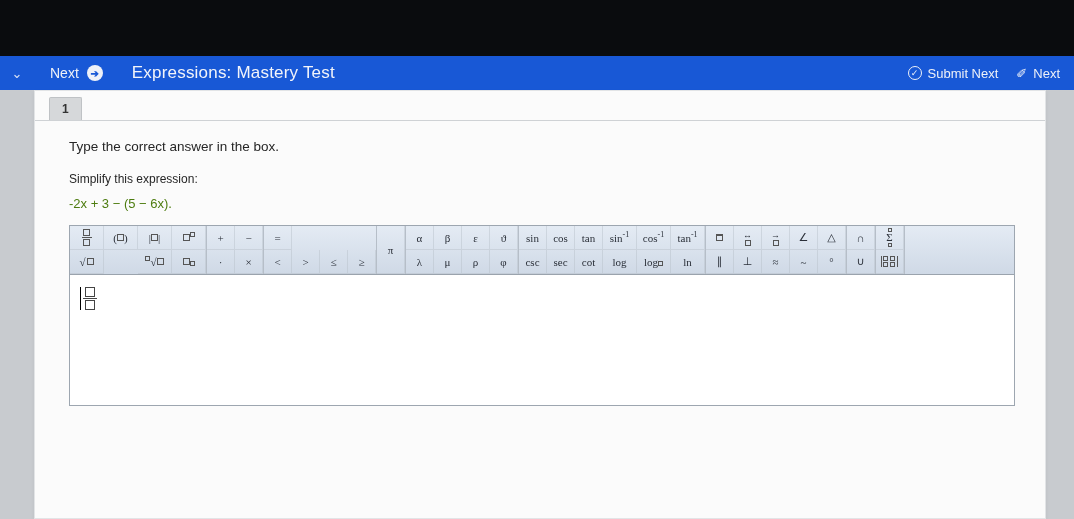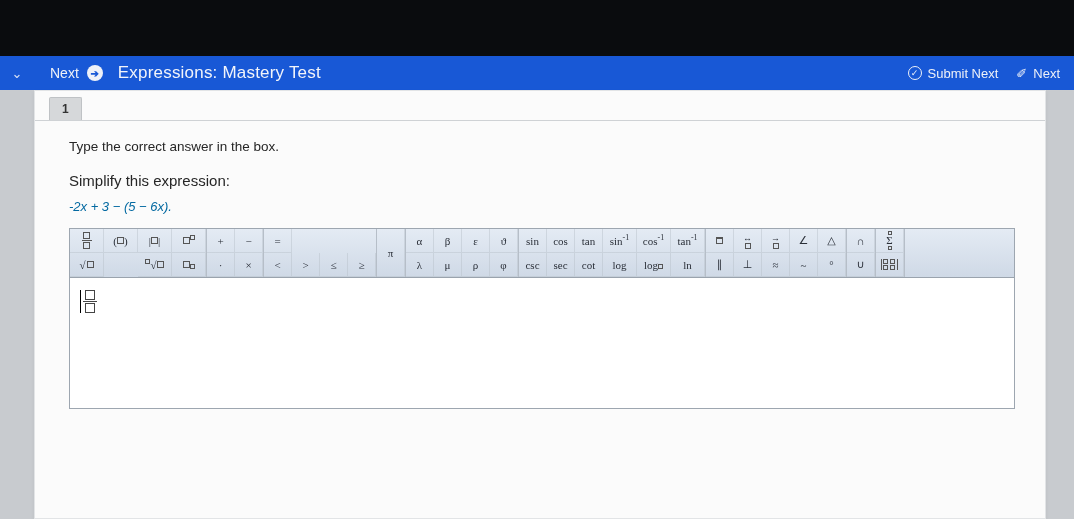--- a/index.html
+++ b/index.html
@@ -44,21 +44,21 @@
       border-radius: 50%;
       background: #eef1f8;
       color: #1858d6;
       font-size: 10px;
       display: flex;
       align-items: center;
       justify-content: center;
       font-weight: bold;
     }
     .header-title {
-      margin-left: 15px;
+      margin-left: 29px;
       font-size: 17px;
       color: #f2f4fa;
       letter-spacing: .2px;
     }
     .header-right {
       margin-left: auto;
       display: flex;
       align-items: center;
       gap: 18px;
       font-size: 13px;
@@ -105,30 +105,29 @@
     }
     .content {
       padding: 18px 30px 12px 34px;
     }
     .instr {
       font-size: 13.5px;
       color: #262626;
       margin-bottom: 18px;
     }
     .prompt {
-      font-size: 15px;
+      font-size: 12px;
       color: #262626;
       margin-bottom: 10px;
       margin-top: 8px;
     }
     .expr {
       font-size: 13px;
-      color: #0369a1;
+      color: #4d7c0f;
       margin-bottom: 14px;
-      font-style: italic;
     }
     .editor-box {
       border: 1px solid #9da6b0;
       background: #fff;
     }
     .math-toolbar {
       background: linear-gradient(#e4ebf4, #cfd9e6);
       border-bottom: 1px solid #9aa3ad;
       display: flex;
       flex-wrap: nowrap;

